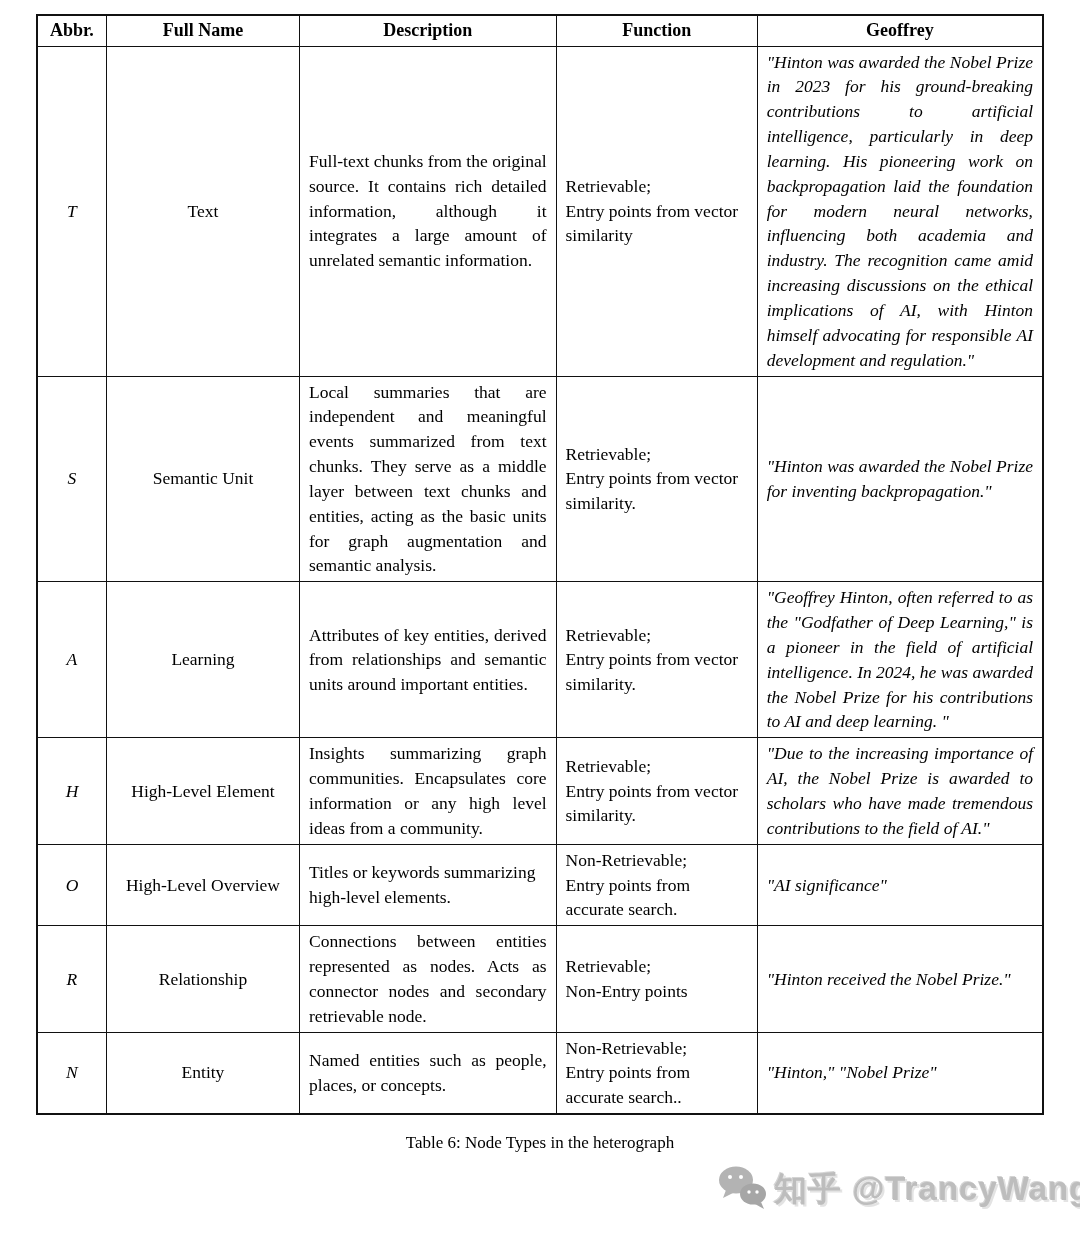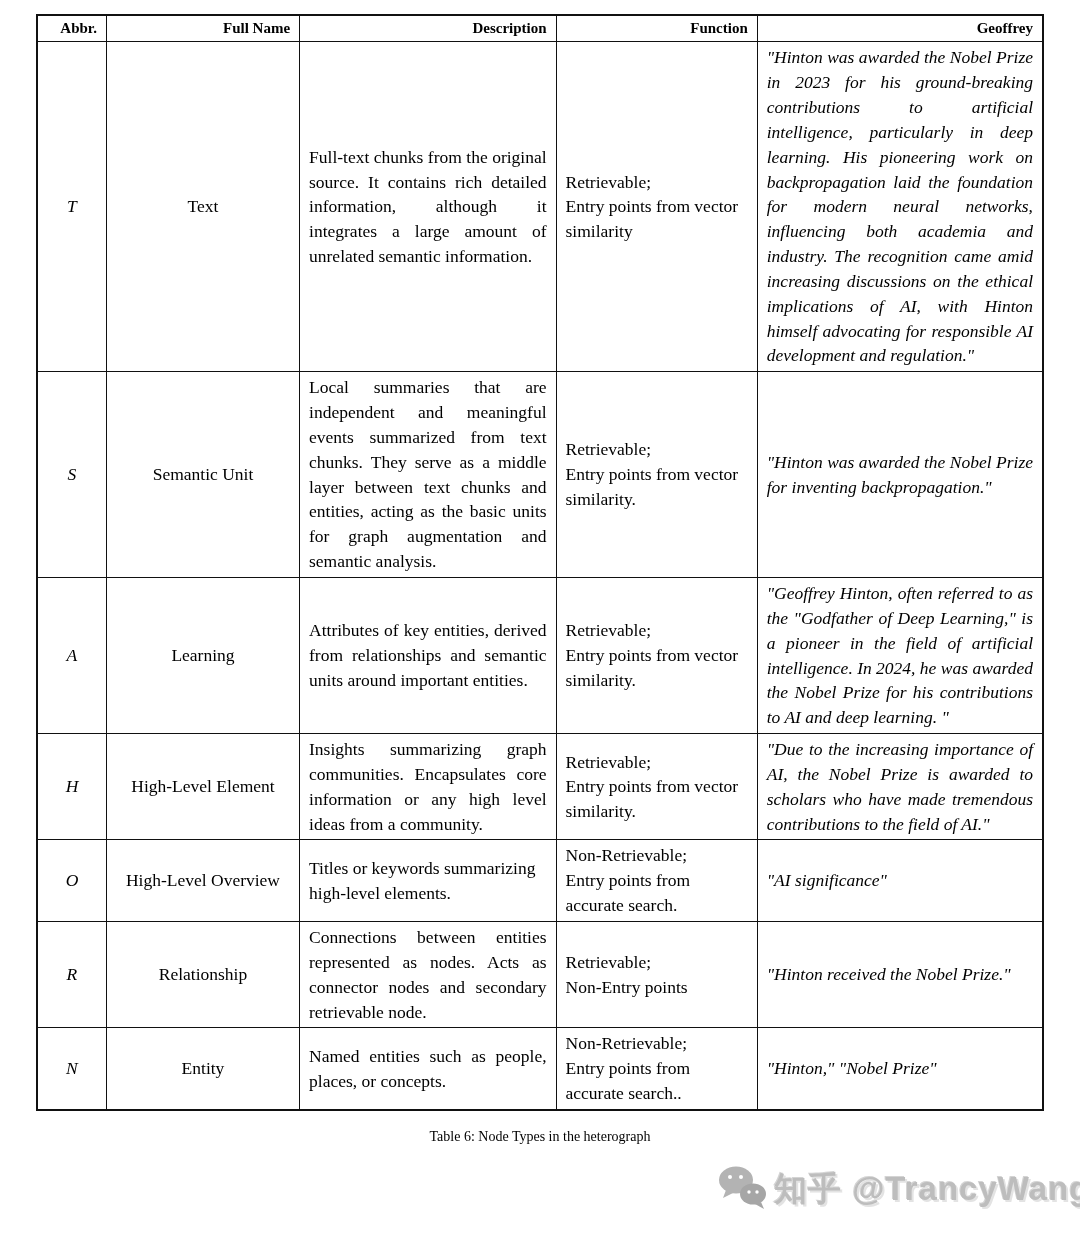--- a/index.html
+++ b/index.html
@@ -27,24 +27,24 @@
   table.node-types th,
   table.node-types td {
     border: 1px solid #111;
     padding: 3px 9px;
     vertical-align: middle;
     font-size: 17.5px;
     line-height: 1.42;
   }
   table.node-types th {
     font-weight: bold;
-    text-align: right;
+    text-align: center;
     padding-top: 2px;
     padding-bottom: 2px;
-    font-size: 15px;
+    font-size: 18px;
   }
   th.center { text-align: center; }
   col.c-abbr { width: 6.9%; }
   col.c-name { width: 19.2%; }
   col.c-desc { width: 25.5%; }
   col.c-func { width: 20.0%; }
   col.c-ex   { width: 28.4%; }
   td.abbr {
     text-align: center;
     font-style: italic;
@@ -56,21 +56,21 @@
     white-space: pre-line;
   }
   td.func { white-space: pre-line; }
   td.example {
     font-style: italic;
     text-align: justify;
   }
   .caption {
     margin-top: 18px;
     text-align: center;
-    font-size: 14px;
+    font-size: 17px;
   }
   .watermark {
     position: absolute;
     left: 716px;
     top: 1164px;
     display: flex;
     align-items: center;
     gap: 4px;
     pointer-events: none;
   }

